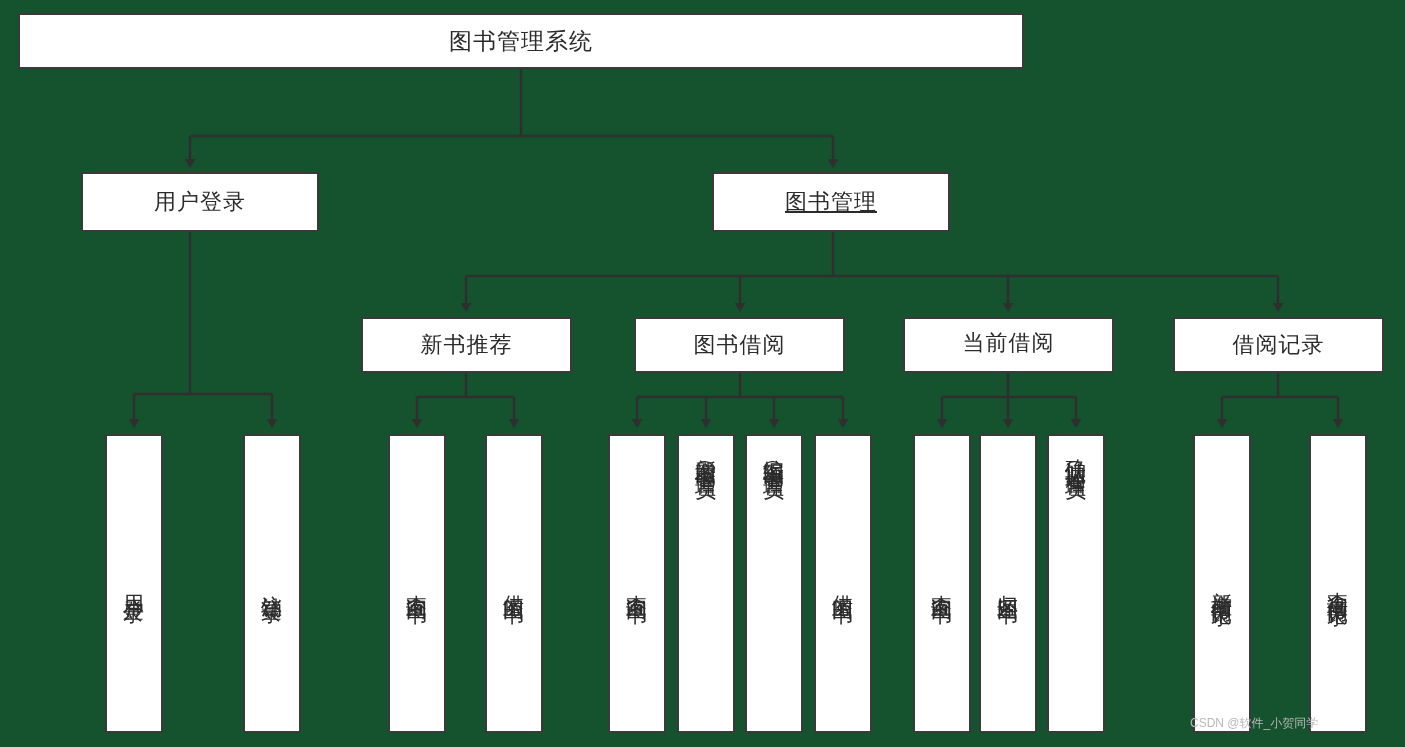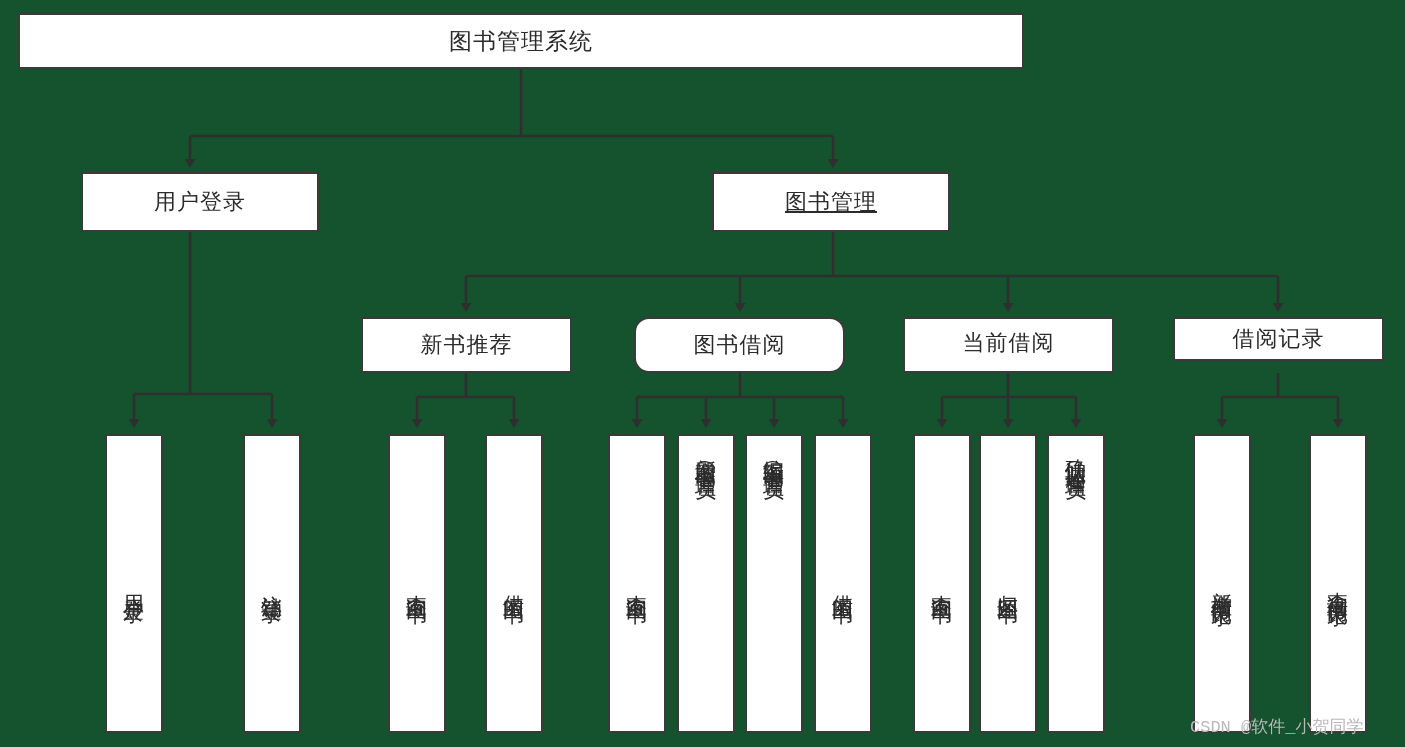--- a/index.html
+++ b/index.html
@@ -62,24 +62,24 @@
     letter-spacing: 3px;
     white-space: nowrap;
   }
   .node.vert.mid {
     align-items: center;
     padding-top: 0;
   }
   .watermark {
     position: absolute;
     color: #b9b9b9;
-    font-size: 17px;
+    font-size: 12px;
     white-space: nowrap;
     z-index: 3;
-    font-family: Liberation Mono, monospace;
+    font-family: Liberation Sans, sans-serif;
   }
 </style>
 </head>
 <body>
 
 <div id="canvas">
 
   <svg id="wires" viewBox="0 0 1405 747">
     <defs>
       <marker id="arrow" markerWidth="9" markerHeight="11" refX="1" refY="5.5" orient="auto" markerUnits="userSpaceOnUse">
@@ -137,27 +137,27 @@
   <div class="node horiz lvl1" style="left:81px; top:172px; width:238px; height:60px;">
     <span class="label">用户登录</span>
   </div>
   <div class="node horiz lvl1" style="left:712px; top:172px; width:238px; height:60px;text-decoration:underline;">
     <span class="label">图书管理</span>
   </div>
 
   <div class="node horiz lvl2" style="left:361px; top:317px; width:211px; height:56px;">
     <span class="label">新书推荐</span>
   </div>
-  <div class="node horiz lvl2" style="left:634px; top:317px; width:211px; height:56px;border-radius:15px;">
+  <div class="node horiz lvl2" style="left:634px; top:317px; width:211px; height:56px;">
     <span class="label">图书借阅</span>
   </div>
   <div class="node horiz lvl2" style="left:903px; top:317px; width:211px; height:56px;font-family:Liberation Mono, monospace;">
     <span class="label">当前借阅</span>
   </div>
-  <div class="node horiz lvl2" style="left:1173px; top:317px; width:211px; height:44px;">
+  <div class="node horiz lvl2" style="left:1173px; top:317px; width:211px; height:56px;">
     <span class="label">借阅记录</span>
   </div>
 
   <div class="node vert mid" style="left:105px; top:434px; width:58px; height:299px;">
     <span class="label">用户登录</span>
   </div>
   <div class="node vert mid" style="left:243px; top:434px; width:58px; height:299px;">
     <span class="label">注销登录</span>
   </div>
 

